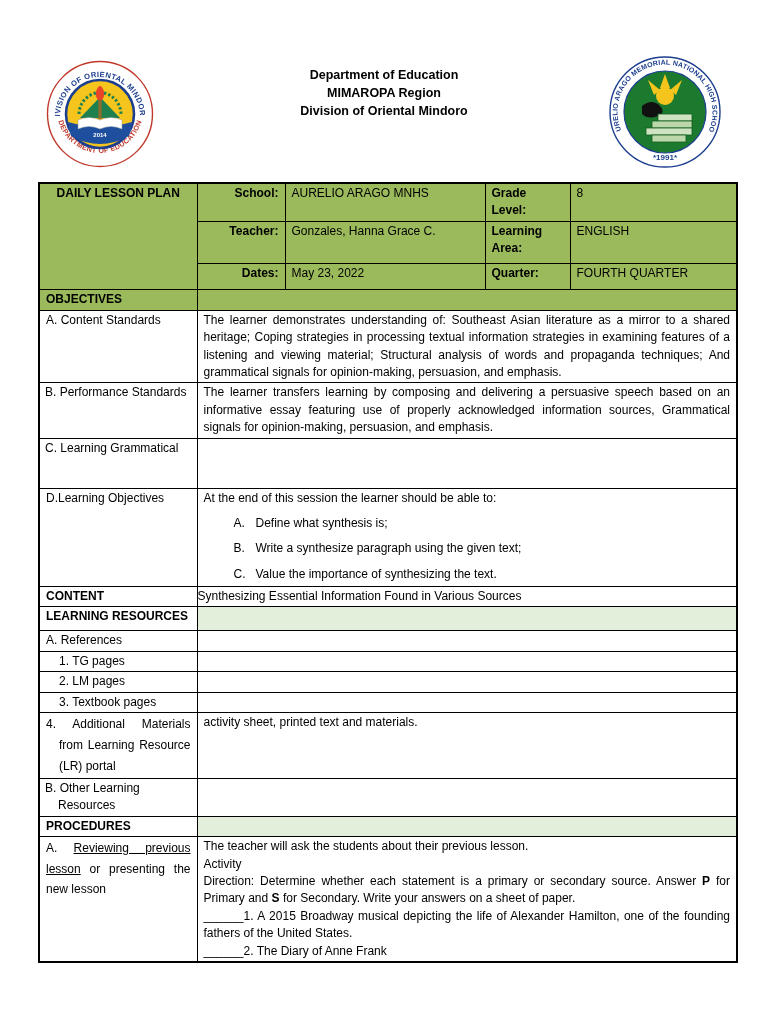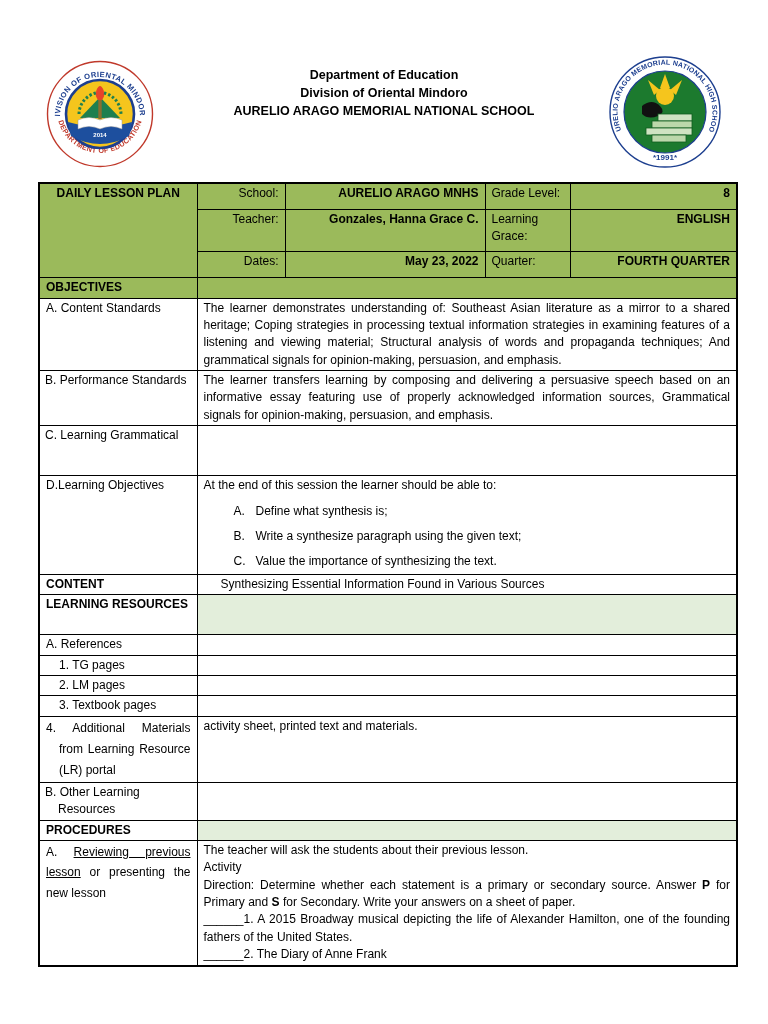--- a/index.html
+++ b/index.html
@@ -22,24 +22,24 @@
 
   
   table.dlp {
     position:absolute; top:182px; left:38px; width:698px;
     border-collapse:collapse; table-layout:fixed; border:2px solid var(--border);
   }
   table.dlp td {
     border:1px solid var(--border); padding:1px 6px; vertical-align:top;
     font-size:12px; line-height:1.45; overflow:hidden; word-wrap:break-word;
   }
-  td.hcell { background:var(--header-green); vertical-align:middle; }
+  td.hcell { background:var(--header-green); vertical-align:middle;font-weight:bold; }
   td.title-cell { font-weight:bold; text-align:center; font-size:13px; }
   td.lblr { text-align:right; }
-  td.val { font-weight:bold;text-align:right; }
+  td.val { font-weight:normal; }
   td.sec { font-weight:bold; font-size:12.5px; }
   td.green-bg { background:var(--header-green); }
   td.lg-bg { background:var(--light-green); }
   td.vmid { vertical-align:middle; }
   .hang { padding-left:18px !important; text-indent:-13px; }
   .ind { padding-left:19px !important; }
   .just { text-align:justify; }
   td.bt { font-size:11.5px; line-height:1.62; text-align:justify; padding:2px 8px;margin-left:16px; }
   .obj-item { margin:8px 0 2px 30px; display:flex; }
   .obj-marker { width:22px; flex:none; }
@@ -70,22 +70,22 @@
       <path d="M 50.5,30 Q 54,22 57.5,30 Q 60.5,37 54,41.5 Q 47.5,37 50.5,30" fill="#e8442a"></path>
       <rect x="52.3" y="40" width="3.4" height="19" fill="#8a6d2f"></rect>
       <path d="M 33,54 A 22,22 0 0 1 50,33" fill="none" stroke="#1e7f4f" stroke-width="3" stroke-dasharray="2.4,2"></path>
       <path d="M 58,33 A 22,22 0 0 1 75,54" fill="none" stroke="#1e7f4f" stroke-width="3" stroke-dasharray="2.4,2"></path>
       <text x="54" y="76.5" font-size="6" font-weight="bold" fill="#ffffff" text-anchor="middle">2014</text>
     </svg>
   </div>
 
   <div class="org-block">
     <div>Department of Education</div>
+    <div>MIMAROPA Region</div>
     <div>Division of Oriental Mindoro</div>
-    <div>AURELIO ARAGO MEMORIAL NATIONAL SCHOOL</div>
   </div>
 
   <div class="seal seal-right">
     <svg width="114" height="116" viewBox="0 0 114 116">
       <circle cx="57" cy="58" r="55" fill="#ffffff" stroke="#1d3f8f" stroke-width="1.4"></circle>
       <defs>
         <path id="arcR" d="M 13,76 A 47.5,47.5 0 1 1 101,76"></path>
       </defs>
       <text font-size="7" font-weight="bold" fill="#1d3f8f" letter-spacing="0.2">
         <textPath href="#arcR" startOffset="50%" text-anchor="middle">AURELIO ARAGO MEMORIAL NATIONAL HIGH SCHOOL</textPath>
@@ -120,21 +120,21 @@
       <tr style="height:26px">
     <td rowspan="3" class="hcell title-cell">DAILY LESSON PLAN</td>
     <td class="hcell lblr">School:</td>
     <td class="hcell val">AURELIO ARAGO MNHS</td>
     <td class="hcell">Grade Level:</td>
     <td class="hcell val">8</td>
   </tr>
   <tr style="height:42px">
     <td class="hcell lblr">Teacher:</td>
     <td class="hcell val">Gonzales, Hanna Grace C.</td>
-    <td class="hcell">Learning Grace:</td>
+    <td class="hcell">Learning Area:</td>
     <td class="hcell val">ENGLISH</td>
   </tr>
   <tr style="height:26px">
     <td class="hcell lblr">Dates:</td>
     <td class="hcell val">May 23, 2022</td>
     <td class="hcell">Quarter:</td>
     <td class="hcell val">FOURTH QUARTER</td>
   </tr>
 
   <tr style="height:21px">
@@ -171,24 +171,24 @@
       </div>
       <div class="obj-item">
         <span class="obj-marker">C.</span>
         <span>Value the importance of synthesizing the text.</span>
       </div>
     </td>
   </tr>
 
   <tr style="height:16px">
     <td class="sec">CONTENT</td>
-    <td colspan="4" style="padding-left:23px">Synthesizing Essential Information Found in Various Sources</td>
-  </tr>
-
-  <tr style="height:40px">
+    <td colspan="4" style="padding-left:0">Synthesizing Essential Information Found in Various Sources</td>
+  </tr>
+
+  <tr style="height:24px">
     <td class="sec">LEARNING RESOURCES</td>
     <td colspan="4" class="lg-bg"></td>
   </tr>
   <tr style="height:20px">
     <td>A. References</td>
     <td colspan="4"></td>
   </tr>
   <tr style="height:19px">
     <td class="ind">1.  TG pages</td>
     <td colspan="4"></td>

